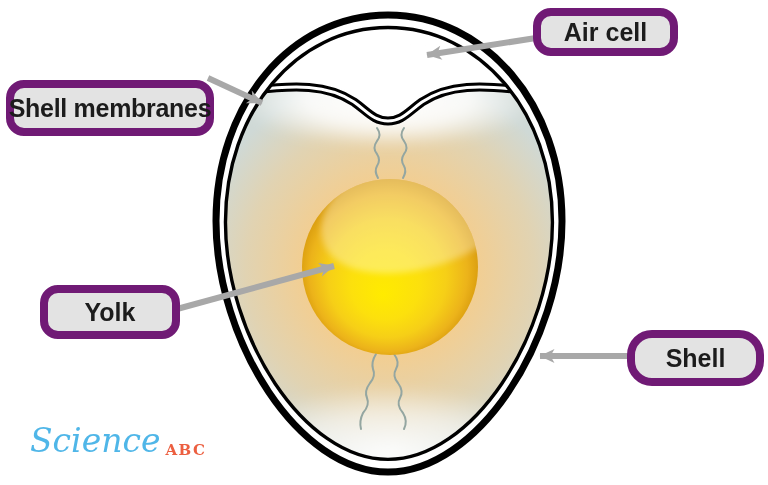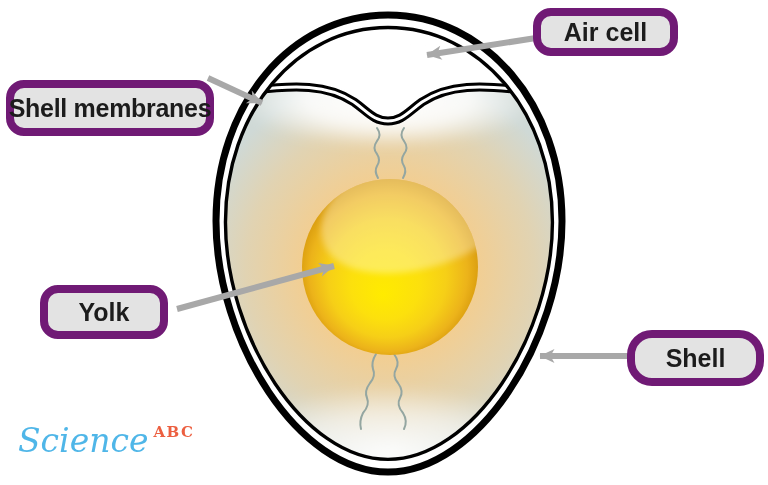--- a/index.html
+++ b/index.html
@@ -22,28 +22,28 @@
     align-items: center;
     justify-content: center;
     font-weight: bold;
     font-size: 25px;
     color: #1c1c1c;
     white-space: nowrap;
     z-index: 3;
   }
   .callout-shell-membranes { left: 6px;   top: 35px;  width: 208px; height: 56px; letter-spacing: -0.3px; margin-top: 45px; }
   .callout-air-cell        { left: 533px; top: 8px;   width: 145px; height: 48px; }
-  .callout-yolk            { left: 40px;  top: 285px; width: 128px; height: 54px; }
+  .callout-yolk            { left: 40px;  top: 285px; width: 140px; height: 54px; }
   .callout-shell           { left: 627px; top: 330px; width: 137px; height: 56px; border-radius: 25px; }
   .logo {
     position: absolute;
-    left: 18px;
+    left: 30px;
     top: 423px;
     display: flex;
-    align-items: flex-start;
+    align-items: flex-end;
     gap: 5px;
     z-index: 3;
   }
   .logo-science {
     font-family: "DejaVu Serif", serif;
     font-style: italic;
     font-size: 33px;
     color: #4fb6e8;
     line-height: 1.1;
   }

